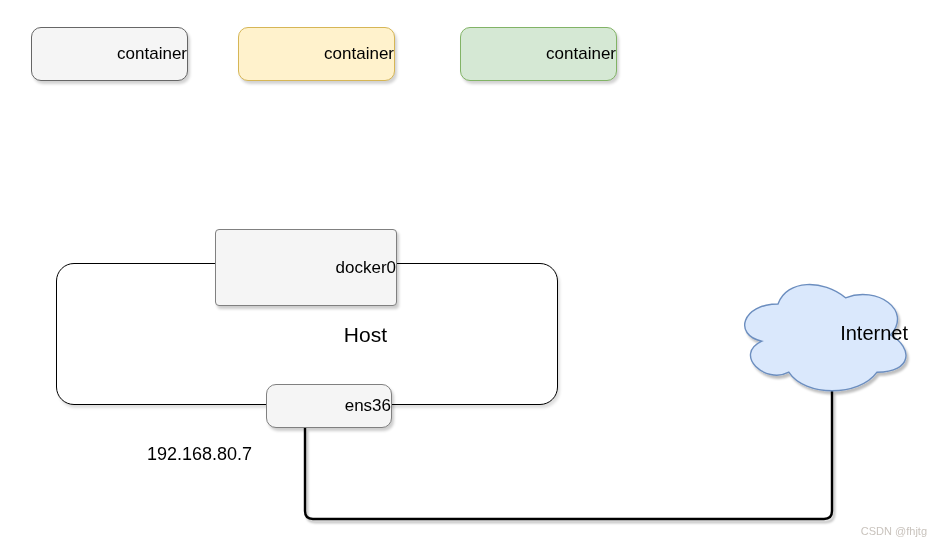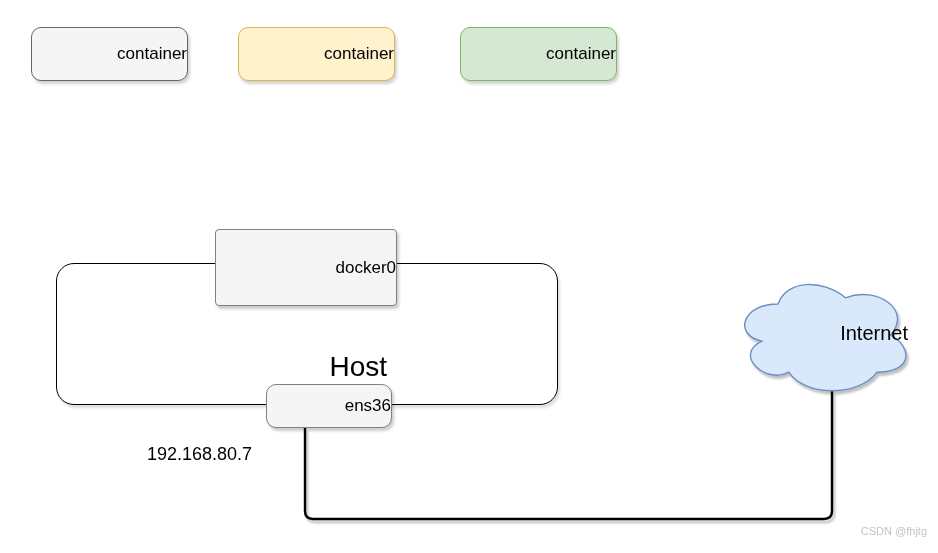--- a/index.html
+++ b/index.html
@@ -27,21 +27,21 @@
 
   
   #host-box{
     left:56px;top:263px;width:502px;height:142px;
     background:#ffffff;border:1px solid #000000;border-radius:18px;
     box-shadow:2px 3px 3px rgba(0,0,0,0.13);
     z-index:2;
   }
   #host-label{
     left:187px;top:320px;width:200px;height:30px;
-    font-size:28px;z-index:4;margin-top:32px;
+    font-size:21px;z-index:4;
   }
 
   
   .iface-node{
     background:#f5f5f5;border:1.5px solid #808080;
     font-size:17px;
     box-shadow:2px 3px 3px rgba(0,0,0,0.2);
     z-index:5;
   }
   #docker0-box{left:215px;top:229px;width:182px;height:77px;border-radius:4px;}

